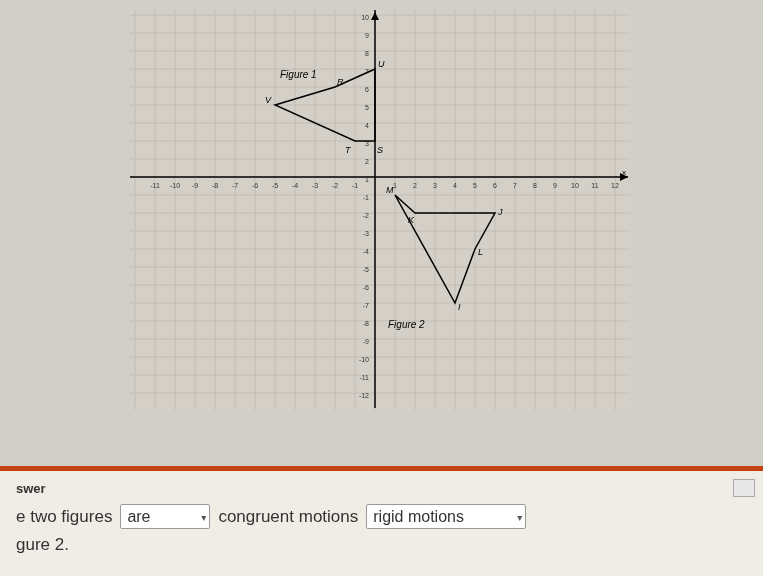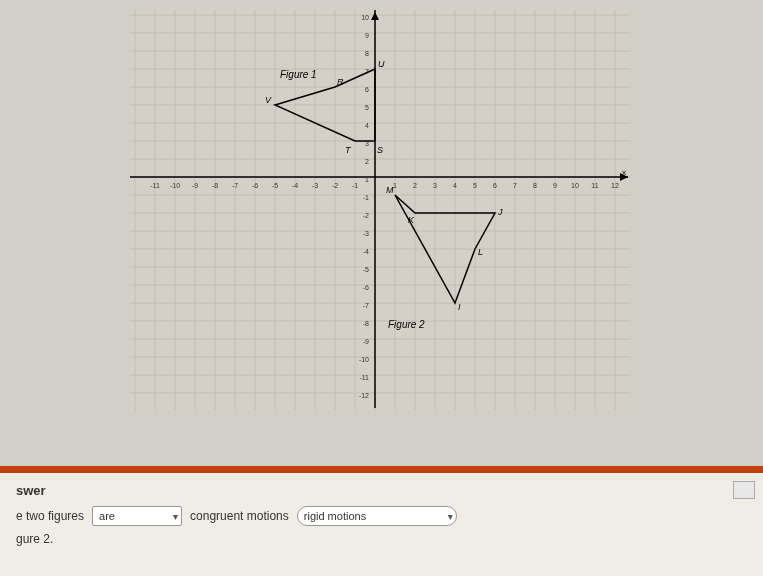--- a/index.html
+++ b/index.html
@@ -34,21 +34,21 @@
     }
 
     
     .answer-section {
       position: absolute;
       bottom: 0;
       left: 0;
       right: 0;
       height: 110px;
       background: #f0ede6;
-      border-top: 7px solid #c2410c;
+      border-top: 5px solid #c2410c;
       padding: 10px 16px;
     }
 
     .answer-label {
       font-size: 13px;
       font-weight: bold;
       color: #333;
       margin-bottom: 8px;
     }
 
@@ -68,21 +68,21 @@
       font-size: 13px;
       color: #333;
     }
 
     .dropdown {
       appearance: none;
       background: white;
       border: 1px solid #999;
       border-radius: 2px;
       padding: 3px 20px 3px 6px;
-      font-size: 11px;
+      font-size: 16px;
       color: #333;
       cursor: pointer;
       position: relative;
       min-width: 90px;
     }
 
     .dropdown-wrapper {
       position: relative;
       display: inline-block;
     }
@@ -92,21 +92,21 @@
       position: absolute;
       right: 4px;
       top: 50%;
       transform: translateY(-50%);
       font-size: 10px;
       pointer-events: none;
       color: #555;
     }
 
     .static-text {
-      font-size: 12px;
+      font-size: 17px;
       color: #333;
     }
 
     .corner-box {
       position: absolute;
       top: 8px;
       right: 8px;
       width: 22px;
       height: 18px;
       border: 1px solid #aaa;
@@ -276,21 +276,21 @@
     <div class="answer-row">
       <span class="static-text">e two figures</span>
       <div class="dropdown-wrapper">
         <select class="dropdown">
           <option>are</option>
           <option>are not</option>
         </select>
       </div>
       <span class="static-text">congruent motions</span>
       <div class="dropdown-wrapper">
-        <select class="dropdown" style="min-width:160px;border-radius:10px;">
+        <select class="dropdown" style="min-width:160px;">
           <option>rigid motions</option>
           <option>transformations</option>
           <option>reflections</option>
         </select>
       </div>
     </div>
 
     <div class="answer-row-2">
       <span class="static-text">gure 2.</span>
     </div>

